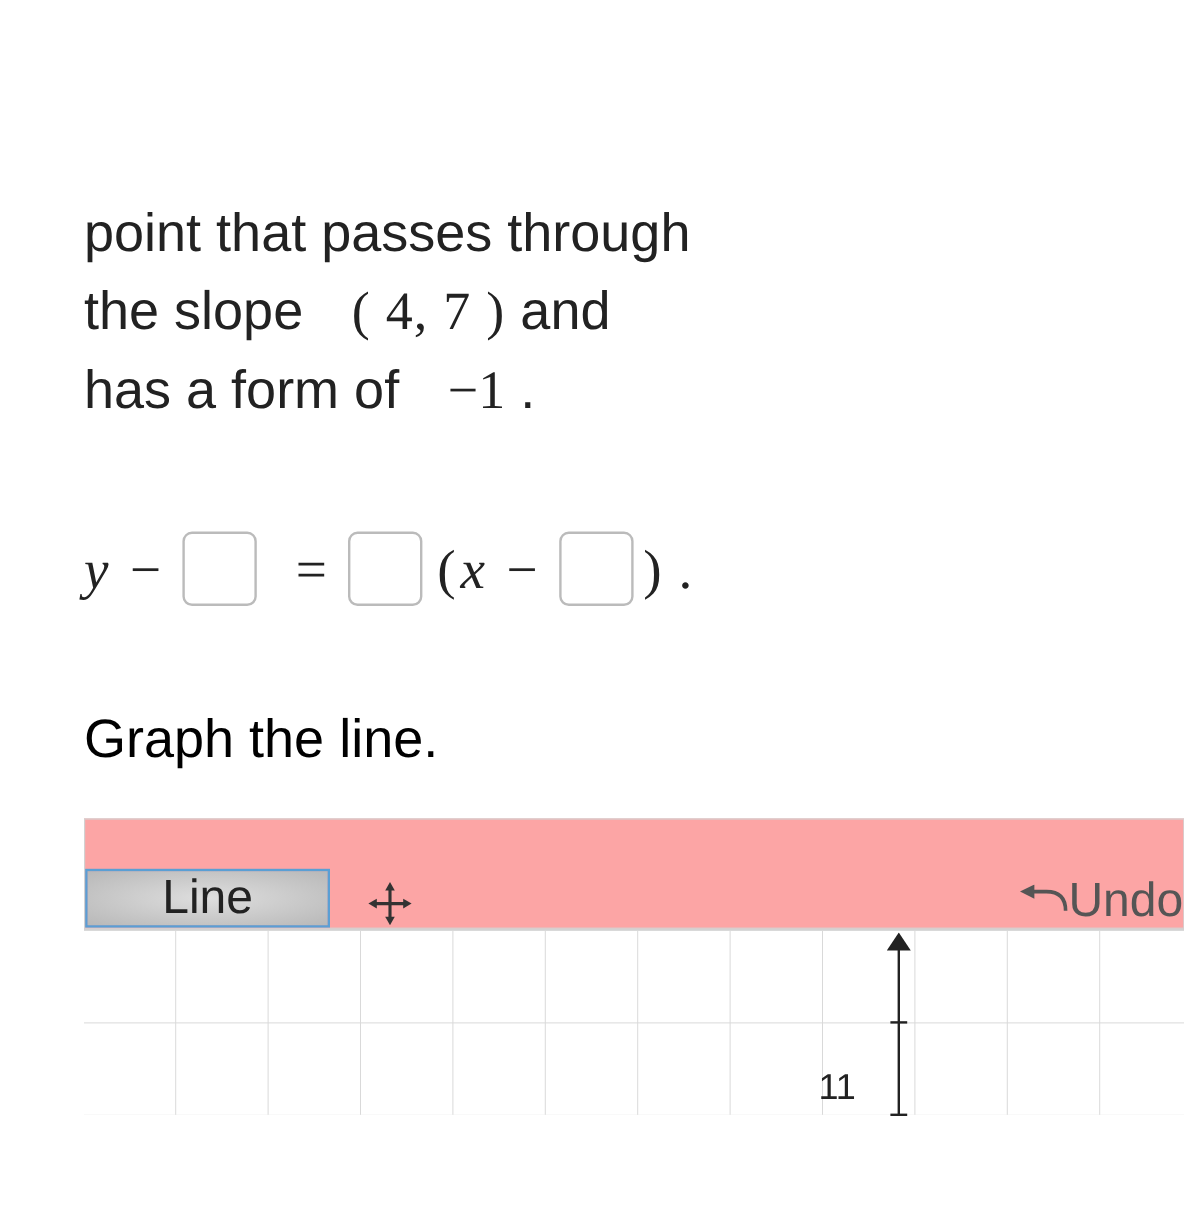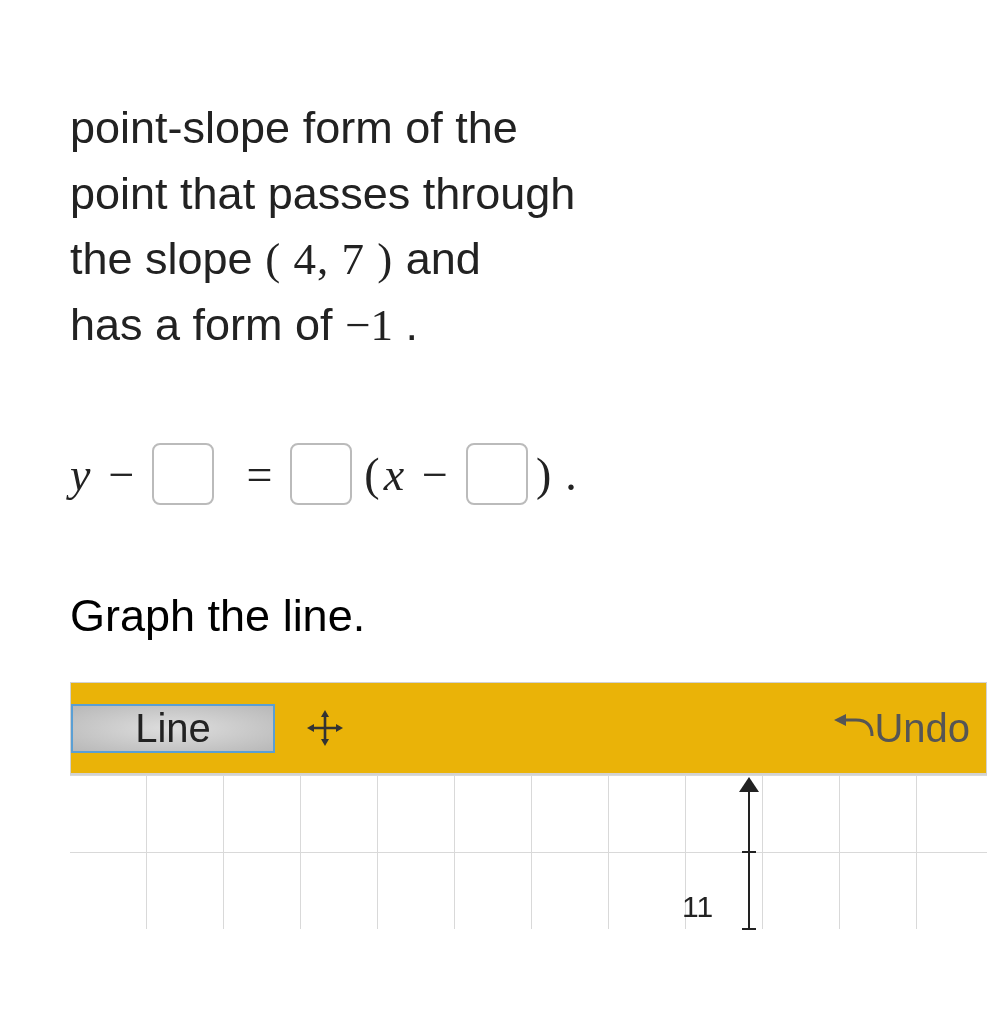--- a/index.html
+++ b/index.html
@@ -17,20 +17,21 @@
     width: 987px;
   }
   .question {
     font-size: 45px;
     line-height: 1.45;
     color: #222;
     font-weight: 400;
   }
   .math-inline {
     font-family: 'Times New Roman', Times, serif;
+    margin-left: 28px;
   }
   .equation-row {
     margin-top: 85px;
     display: flex;
     align-items: center;
     gap: 18px;
     font-size: 46px;
     font-family: 'Times New Roman', Times, serif;
     color: #222;
   }
@@ -47,24 +48,24 @@
     padding: 0;
   }
   .graph-label {
     margin-top: 85px;
     font-size: 45px;
     color: #000000;
   }
   .toolbar {
     margin-top: 40px;
     display: flex;
-    align-items: center;
+    align-items: flex-end;
     height: 92px;
     width: 917px;
-    background: #eab308;
+    background: #fca5a5;
     border: 1px solid #d2d2d2;
   }
   .tool-line {
     width: 204px;
     display: flex;
     align-items: center;
     justify-content: center;
     background: radial-gradient(ellipse at center, #dedede 0%, #b8b8b8 100%);
     border: 2px solid #5a9fd4;
     font-size: 40px;
@@ -77,21 +78,21 @@
     gap: 20px;
     font-size: 40px;
     color: #444;
     flex: 1;
   }
   .move-icon svg { display: block; }
   .tool-undo {
     display: flex;
     align-items: center;
     gap: 0;
-    padding-right: 16px;
+    padding-right: 0;
     font-size: 40px;
     color: #555;
   }
   .undo-icon svg { display: block; }
   .graph-area {
     position: relative;
     width: 917px;
     height: 155px;
     border-top: 1px solid #d2d2d2;
     background-image:
@@ -130,21 +131,21 @@
     background: #222;
   }
 </style>
 </head>
 <body>
 
 <div class="container">
 
   <div class="question">
     <br>
-    <span>point-slope form of the</span><br>
+    <br>
     <span>point that passes through</span><br>
     <span>the slope </span>
     <span class="math-inline" style="letter-spacing:1px;">( 4, 7 )</span>
     <span> and</span><br>
     <span>has a form of </span>
     <span class="math-inline">−1</span>
     <span> .</span>
   </div>
 
   <div class="equation-row">

